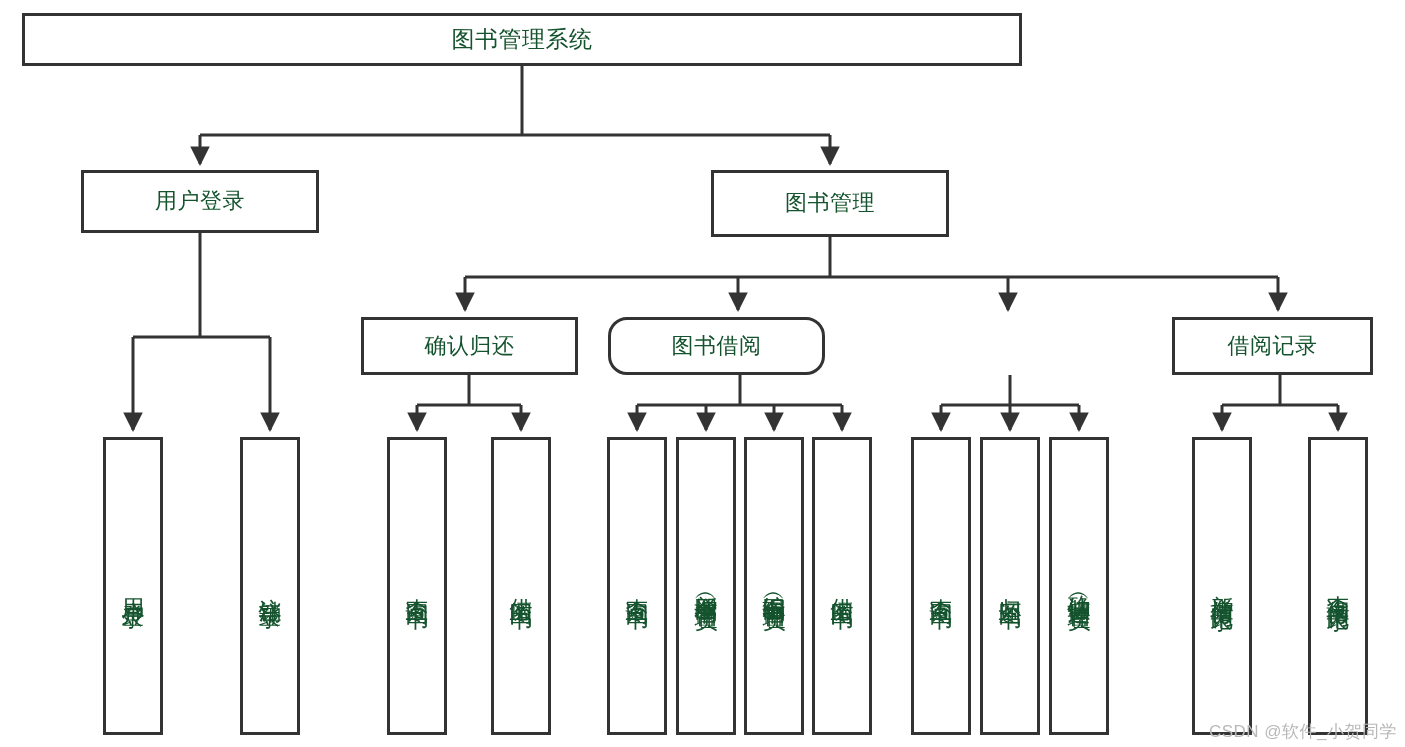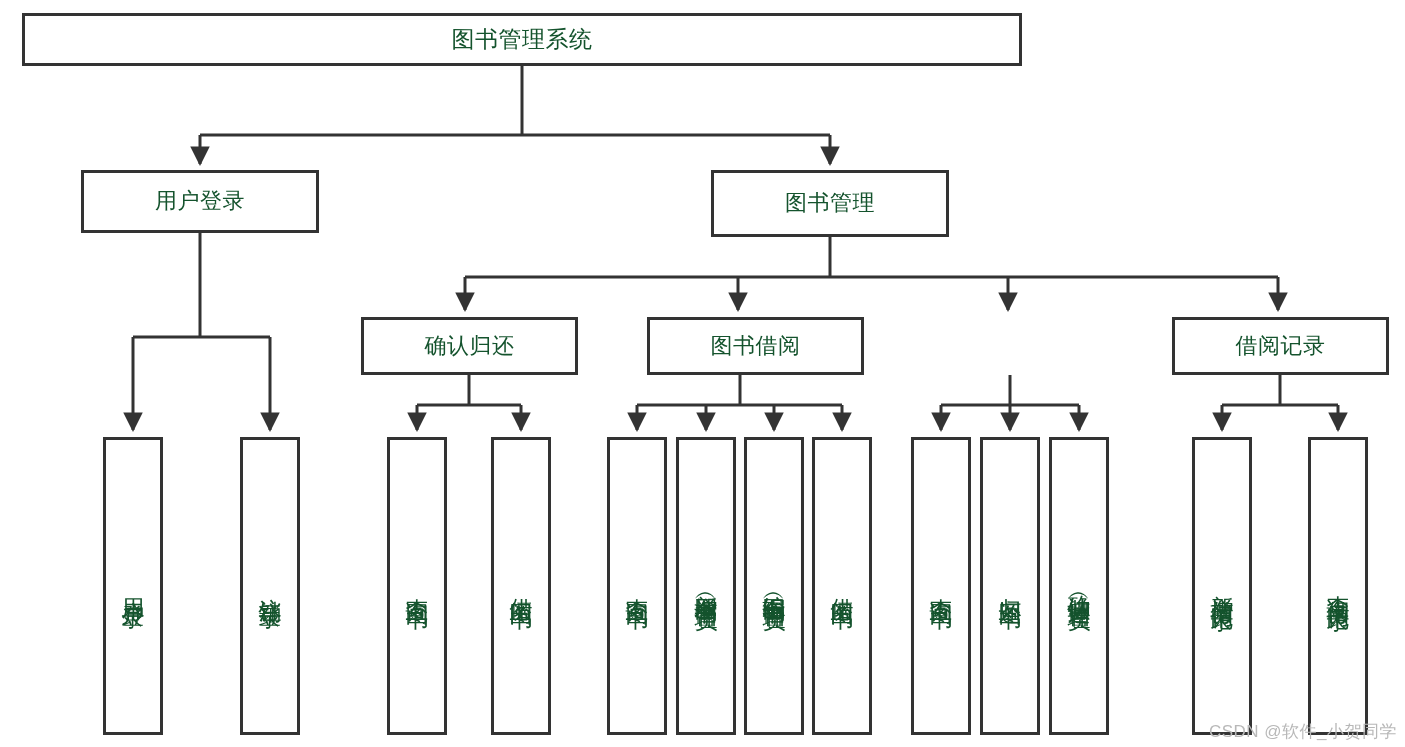--- a/index.html
+++ b/index.html
@@ -145,26 +145,26 @@
   </div>
 
   <div class="node horiz" style="left:711px; top:170px; width:238px; height:67px;font-family:Liberation Serif, serif;">
     <span class="node-label">图书管理</span>
   </div>
 
   <div class="node horiz" style="left:361px; top:317px; width:217px; height:58px;">
     <span class="node-label">确认归还</span>
   </div>
 
-  <div class="node horiz" style="left:647px; top:317px; width:217px; height:58px;">
+  <div class="node horiz" style="left:608px; top:317px; width:217px; height:58px;border-radius:19px;">
     <span class="node-label">图书借阅</span>
   </div>
 
 
-  <div class="node horiz" style="left:1172px; top:317px; width:217px; height:58px;">
+  <div class="node horiz" style="left:1172px; top:317px; width:201px; height:58px;">
     <span class="node-label">借阅记录</span>
   </div>
 
   <div class="node vert" style="left:103px; top:437px; width:60px; height:298px;">
     <span class="node-label">用户登录</span>
   </div>
 
   <div class="node vert" style="left:240px; top:437px; width:60px; height:298px;">
     <span class="node-label">注销登录</span>
   </div>

